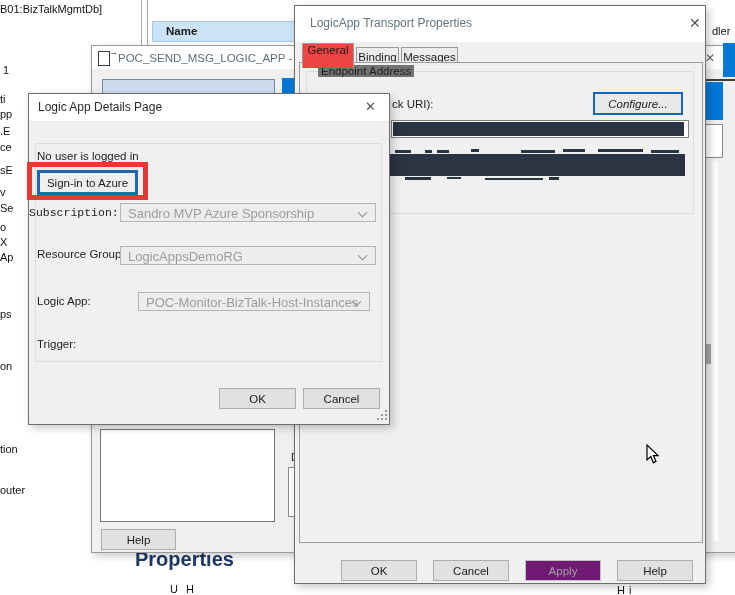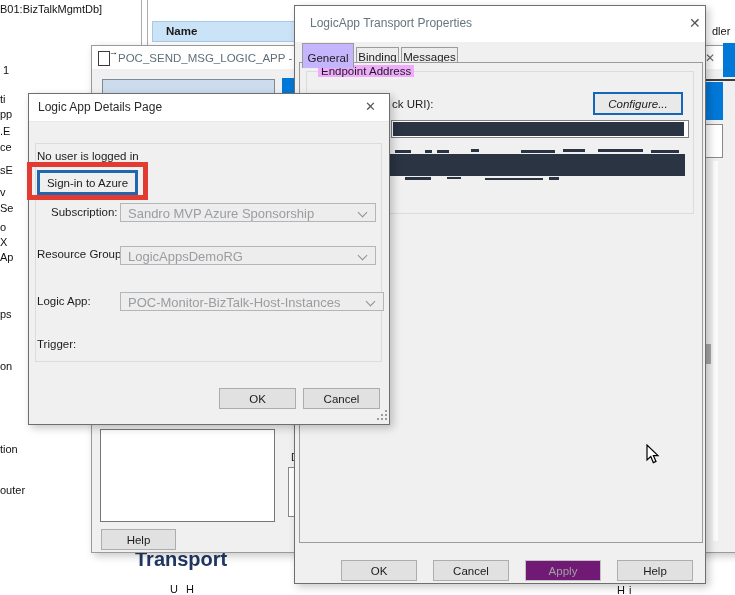--- a/index.html
+++ b/index.html
@@ -15,21 +15,21 @@
        text-align:center;box-sizing:border-box;display:flex;align-items:center;justify-content:center;}
   .btn.disabled{background:#701a75;border-color:#c3c3c3;color:#a2a2a2;}
   .groupbox{position:absolute;border:1px solid #dcdcdc;box-sizing:border-box;}
   .lbl{position:absolute;font-size:11.5px;color:#1c1c1c;white-space:nowrap;}
   .combo{position:absolute;background:#ededed;border:1px solid #b3b6b9;box-sizing:border-box;
          font-size:13px;color:#9a9ca0;padding:2px 20px 0 7px;white-space:nowrap;overflow:hidden;}
   .chev{position:absolute;right:9px;top:5px;width:6px;height:6px;border-right:1px solid #8f8f8f;
         border-bottom:1px solid #8f8f8f;transform:rotate(45deg);}
   .tab{position:absolute;background:#ececec;border:1px solid #9b9b9b;border-bottom:none;
        font-size:11.5px;text-align:center;box-sizing:border-box;padding-top:3px;}
-  .tab.active{background:#c4b5fd;z-index:3;padding-top:8px;}
+  .tab.active{background:#ef4444;z-index:3;padding-top:0;}
   .redact{position:absolute;background:#2a3442;}
   .mark{position:absolute;background:#2a3442;}
   .grip{position:absolute;width:2px;height:2px;background:transparent;
         box-shadow:8px 0 0 #9b9b9b,8px 4px 0 #9b9b9b,8px 8px 0 #9b9b9b,4px 4px 0 #9b9b9b,4px 8px 0 #9b9b9b,0 8px 0 #9b9b9b;}
   .vline{position:absolute;width:1px;background:#ababab;}
 </style>
 </head>
 <body>
 
 <div id="screen">
@@ -57,21 +57,21 @@
         <span class="frag" style="left: 0px; top: 202px;">Se</span>
         <span class="frag" style="left: 0px; top: 221px;">o</span>
         <span class="frag" style="left: 0px; top: 236px;">X</span>
         <span class="frag" style="left: 0px; top: 251px;">Ap</span>
         <span class="frag" style="left: 0px; top: 308px;">ps</span>
         <span class="frag" style="left: 0px; top: 360px;">on</span>
         <span class="frag" style="left: 0px; top: 443px;">tion</span>
         <span class="frag" style="left: 0px; top: 484px;">outer</span>
       </div>
 
-    <span style="position:absolute;left:135px;top:548px;font-size:20px;font-weight:bold;color:#1f3864;white-space:nowrap;">Transport</span>
+    <span style="position:absolute;left:135px;top:548px;font-size:20px;font-weight:bold;color:#1f3864;white-space:nowrap;">Properties</span>
 
     <div id="bottom-fragments">
         <span class="frag" style="left: 170px; top: 583px;">U</span>
         <span class="frag" style="left: 186px; top: 583px;">H</span>
         <span class="frag" style="left: 617px; top: 584px;">H</span>
         <span class="frag" style="left: 629px; top: 584px;">i</span>
       </div>
   </div>
 
   <div class="dlg" style="left:91px;top:45px;width:660px;height:508px;z-index:1;border-color:#9a9a9a;">
@@ -111,21 +111,21 @@
     <div class="tab" style="left:61px;top:41px;width:43px;height:21px;">
       <span>Binding</span>
     </div>
     <div class="tab" style="left:106px;top:41px;width:57px;height:21px;">
       <span>Messages</span>
     </div>
 
     <div class="abs" style="left:4px;top:56px;width:404px;height:481px;border:1px solid #9b9b9b;background:#f0f0f0;box-sizing:border-box;"></div>
 
     <div class="groupbox" style="left:11px;top:65px;width:388px;height:143px;"></div>
-    <span class="lbl" style="left:23px;top:59px;background:#f0abfc;padding:0 3px;">Endpoint Address</span>
+    <span class="lbl" style="left:23px;top:59px;background:#737373;padding:0 3px;">Endpoint Address</span>
 
     <div class="btn" style="left:298px;top:86px;width:90px;height:23px;border:2px solid #1467b8;background:#e9e9e9;font-style:italic;">Configure...</div>
 
     <span class="lbl" style="left:97px;top:92px;color:#1d1d1d;">ck URI):</span>
 
     <div class="abs" style="left:96px;top:114px;width:298px;height:18px;background:#fff;border:1px solid #808080;box-sizing:border-box;">
       <div class="redact" style="left:1px;top:1px;width:291px;height:14px;"></div>
     </div>
 
     <div id="redact-marks">
@@ -154,34 +154,34 @@
     <div class="titlebar" style="height:27px;border-bottom:1px solid #e8e8e8;"></div>
     <span class="title-text" style="left:9px;top:6px;color:#2b2b2b;">Logic App Details Page</span>
     <span class="close-x" style="left:336px;top:6px;">✕</span>
 
     <div class="groupbox" style="left:6px;top:49px;width:347px;height:219px;"></div>
 
     <span class="lbl" style="left:8px;top:56px;">No user is logged in</span>
 
     <div class="btn" style="left:8px;top:76px;width:101px;height:25px;border:3px solid #2166ae;background:#efefef;">Sign-in to Azure</div>
 
-    <span class="lbl" style="left:22px;top:112px;">Subscription:</span>
+    <span class="lbl" style="left:0;top:112px;font-family:Liberation Mono, monospace;">Subscription:</span>
     <div class="combo" style="left:91px;top:109px;width:256px;height:19px;">
       <span>Sandro MVP Azure Sponsorship</span>
       <span class="chev"></span>
     </div>
 
     <span class="lbl" style="left:8px;top:154px;">Resource Group:</span>
     <div class="combo" style="left:91px;top:152px;width:256px;height:19px;">
       <span>LogicAppsDemoRG</span>
       <span class="chev"></span>
     </div>
 
     <span class="lbl" style="left:8px;top:201px;">Logic App:</span>
-    <div class="combo" style="left:91px;top:198px;width:264px;height:19px;">
+    <div class="combo" style="left:109px;top:198px;width:232px;height:19px;">
       <span>POC-Monitor-BizTalk-Host-Instances</span>
       <span class="chev"></span>
     </div>
 
     <span class="lbl" style="left:8px;top:244px;">Trigger:</span>
 
     <div class="btn" style="left:190px;top:294px;width:77px;height:21px;">OK</div>
     <div class="btn" style="left:274px;top:294px;width:77px;height:21px;">Cancel</div>
 
     <div class="grip" style="left:348px;top:316px;"></div>

